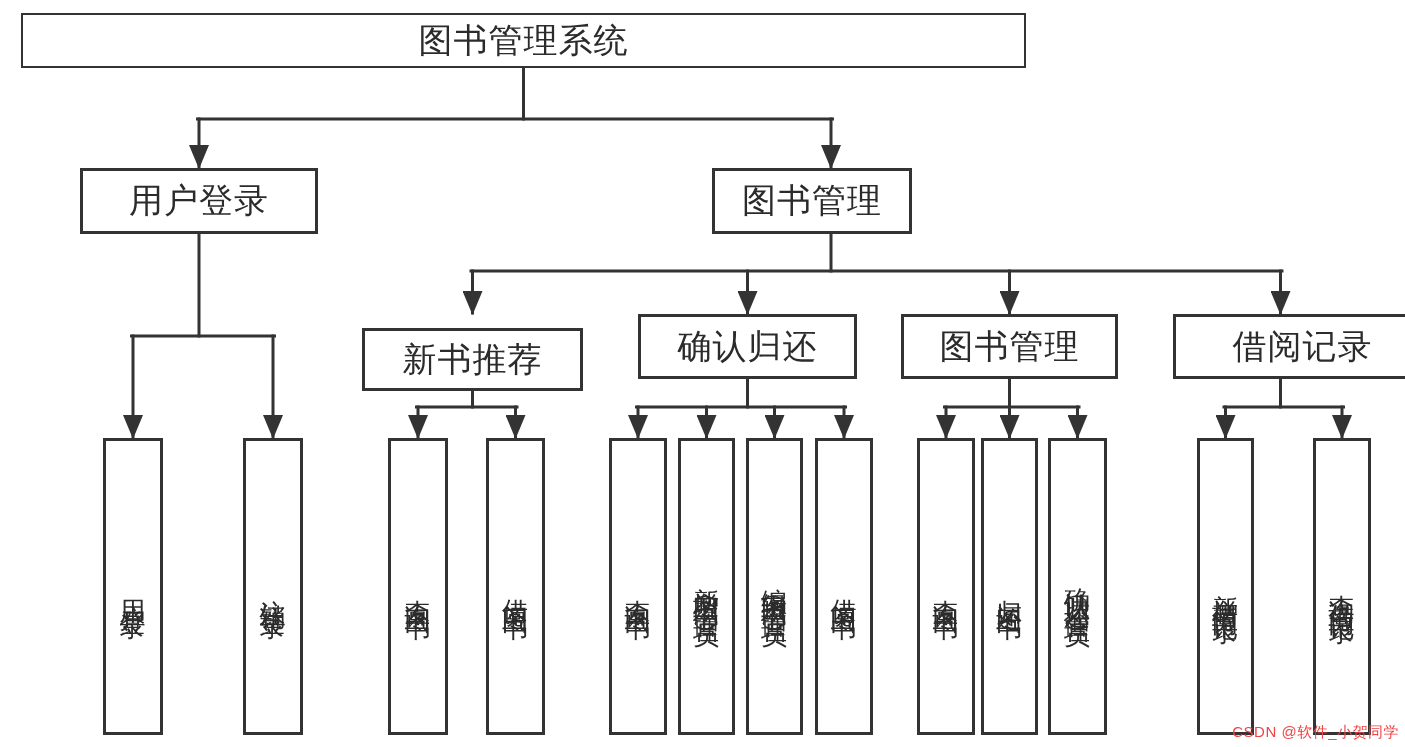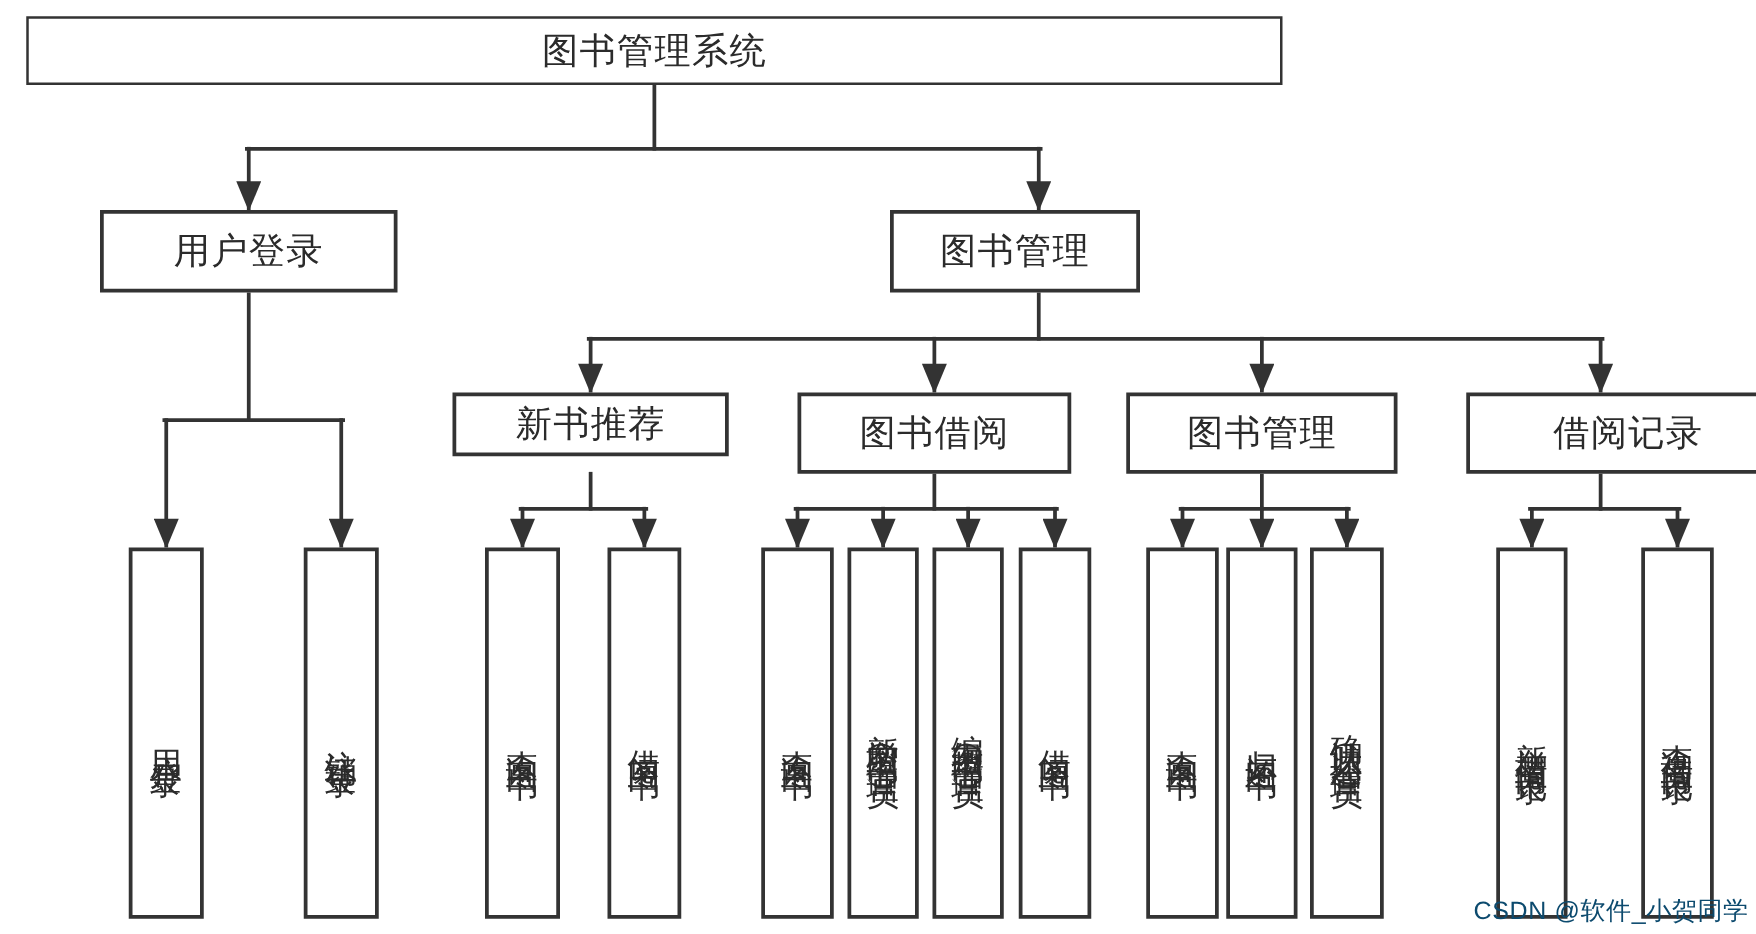--- a/index.html
+++ b/index.html
@@ -7,28 +7,28 @@
     width:1405px;height:747px;position:relative;overflow:hidden;
     font-family:"Liberation Sans", sans-serif;
   }
   .wires{position:absolute;left:0;top:0;z-index:1;}
   .node{
     position:absolute;box-sizing:border-box;background:#ffffff;
     border:3px solid #333333;color:#2b2b2b;
     display:flex;align-items:center;justify-content:center;z-index:2;
   }
   .node.root{border-width:2.5px;}
-  .node.h span{font-size:29px;letter-spacing:1px;white-space:nowrap;}
+  .node.h span{font-size:34px;letter-spacing:1px;white-space:nowrap;}
   .node.v span{
     writing-mode:vertical-rl;text-orientation:mixed;
     font-size:26px;letter-spacing:5px;margin-bottom:-5px;line-height:1;
   }
   .watermark{
     position:absolute;right:6px;bottom:5px;z-index:5;
-    font-size:20px;letter-spacing:0.5px;color:#0c4a6e;white-space:nowrap;
+    font-size:15px;letter-spacing:0.5px;color:#ef4444;white-space:nowrap;
   }
 </style>
 </head>
 <body>
 
 <svg class="wires" width="1405" height="747" viewBox="0 0 1405 747">
   <defs>
     <marker id="ah" viewBox="0 0 12 10" refX="11" refY="5" markerWidth="26" markerHeight="20" markerUnits="userSpaceOnUse" orient="auto">
       <path d="M0 0 L12 5 L0 10 Z" fill="#333333"></path>
     </marker>
@@ -88,25 +88,25 @@
   <span>图书管理系统</span>
 </div>
 
 <div class="node h" style="left:80px;top:168px;width:238px;height:66px">
   <span>用户登录</span>
 </div>
 <div class="node h" style="left:712px;top:168px;width:200px;height:66px">
   <span>图书管理</span>
 </div>
 
-<div class="node h" style="left:362px;top:314px;width:221px;height:51px">
+<div class="node h" style="left:362px;top:328px;width:221px;height:63px">
   <span>新书推荐</span>
 </div>
 <div class="node h" style="left:638px;top:314px;width:219px;height:65px">
-  <span>图书借阅</span>
+  <span>确认归还</span>
 </div>
 <div class="node h" style="left:901px;top:314px;width:217px;height:65px">
   <span>图书管理</span>
 </div>
 <div class="node h" style="left:1173px;top:314px;width:259px;height:65px">
   <span>借阅记录</span>
 </div>
 
 <div class="node v" style="left:103px;top:438px;width:60px;height:297px">
   <span>用户登录</span>

